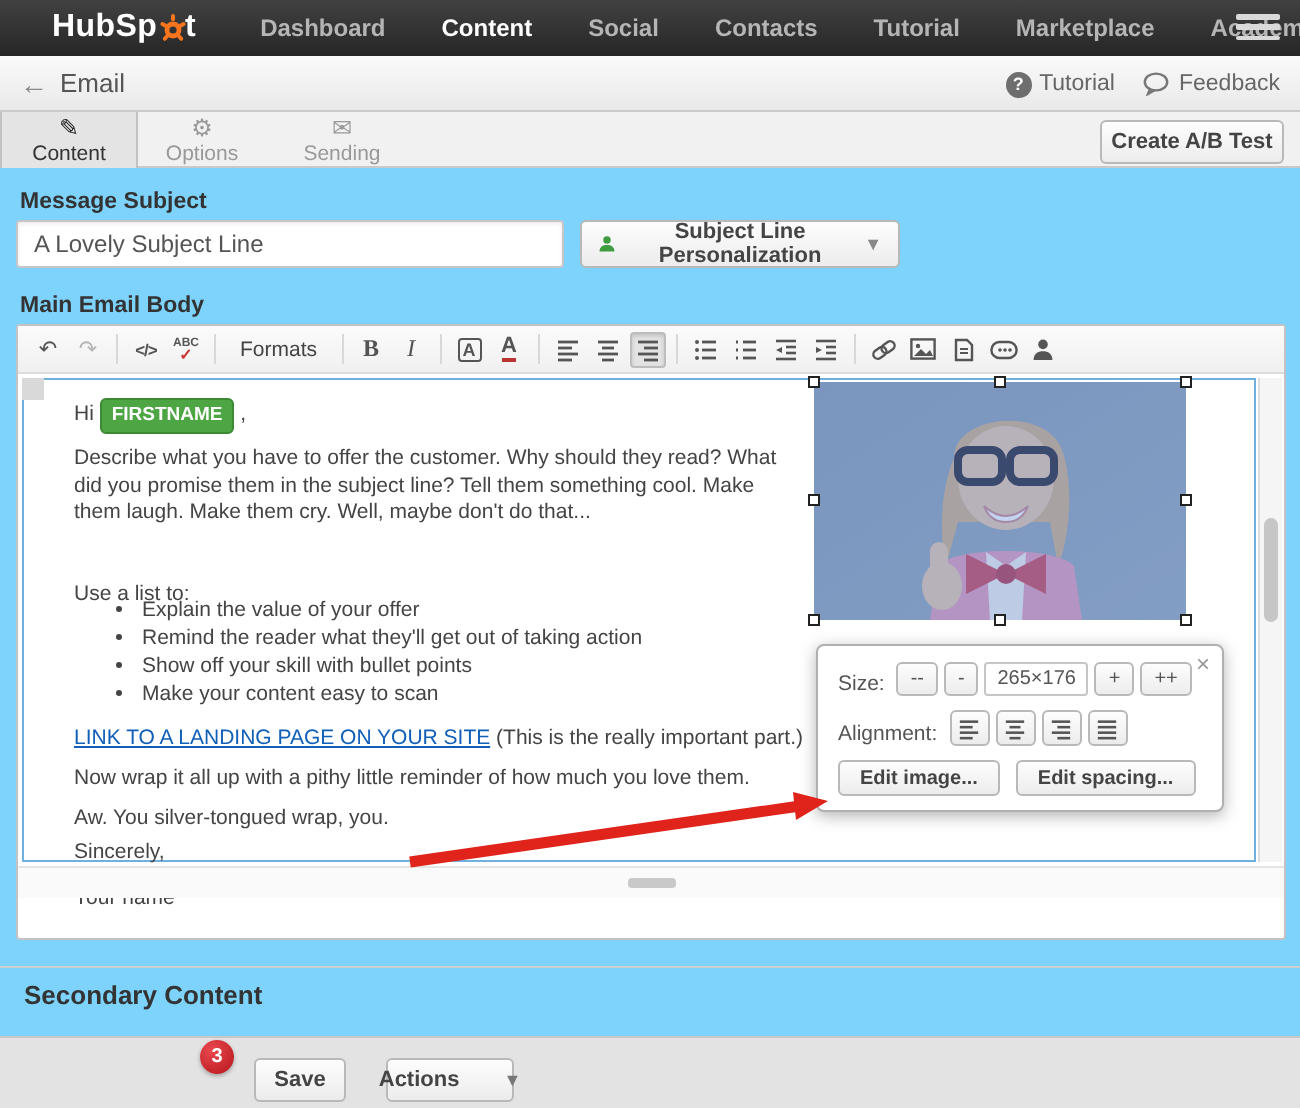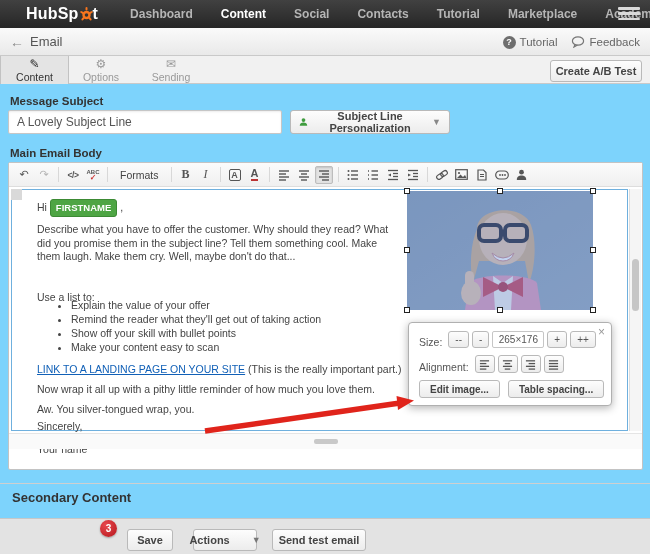--- a/index.html
+++ b/index.html
@@ -438,21 +438,21 @@
             <svg class="licon" width="11" height="11" viewBox="0 0 12 12" stroke="#555" stroke-width="1.4">
                 <line x1="1" y1="2" x2="11" y2="2"></line>
                 <line x1="1" y1="5" x2="11" y2="5"></line>
                 <line x1="1" y1="8" x2="11" y2="8"></line>
                 <line x1="1" y1="11" x2="11" y2="11"></line>
               </svg>
           </span>
         </div>
         <div class="popbtns">
           <span class="pbtn">Edit image...</span>
-          <span class="pbtn">Table spacing...</span>
+          <span class="pbtn">Edit spacing...</span>
         </div>
       </div>
 
       <div class="escroll">
         <div class="ethumb"></div>
       </div>
     </div>
 
     <div class="statusbar">
       <div class="grip"></div>
@@ -462,21 +462,20 @@
   <div class="divider"></div>
   <div class="seclabel secondary-label">Secondary Content</div>
 
   <div class="footer">
     <button class="btn fbtn send-btn">Send email</button>
     <button class="btn fbtn save-btn">Save</button>
     <button class="btn fbtn actions-btn">
       <span>Actions</span>
       <span class="caret">▼</span>
     </button>
-    <button class="btn fbtn test-btn">Send test email</button>
   </div>
   <div class="badge">3</div>
 
   <svg class="arrow-overlay" viewBox="0 0 650 554">
     <line x1="205" y1="431" x2="400" y2="403" stroke="#e0241b" stroke-width="5.5"></line>
     <polygon points="414,400.5 398,410 396.5,396" fill="#e0241b"></polygon>
   </svg>
 
 </div>
 

